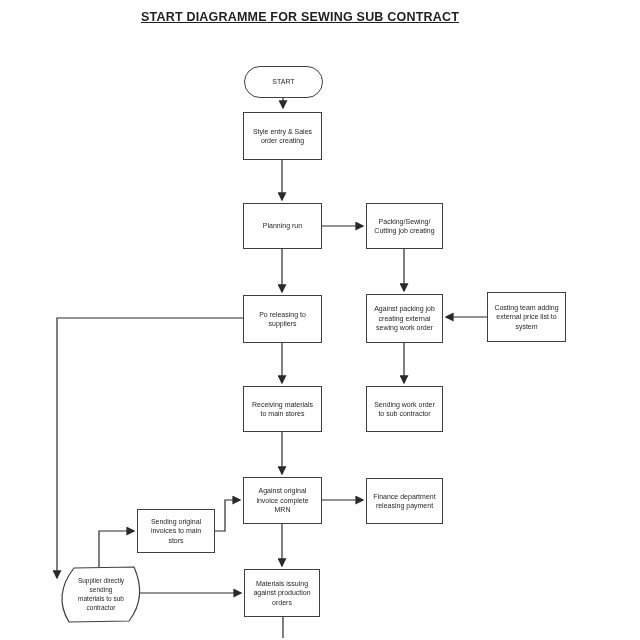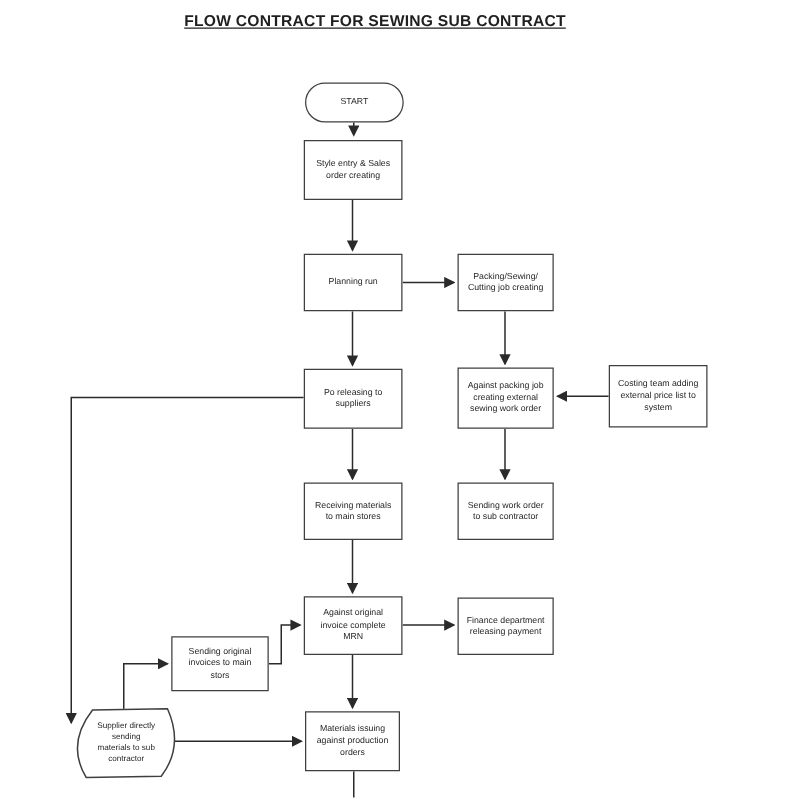--- a/index.html
+++ b/index.html
@@ -63,21 +63,21 @@
     line-height: 1.35;
     color: #262626;
     white-space: pre-line;
   }
 </style>
 </head>
 <body>
 
 <div class="canvas">
 
-  <div class="title">FLOW CONTRACT FOR SEWING SUB CONTRACT</div>
+  <div class="title">START DIAGRAMME FOR SEWING SUB CONTRACT</div>
 
   <svg class="layer" width="640" height="640" viewBox="0 0 640 640">
     <defs>
       <marker id="arrow" viewBox="0 0 10 10" refX="8.5" refY="5" markerWidth="7.5" markerHeight="7.5" orient="auto-start-reverse">
         <path d="M 0 0 L 10 5 L 0 10 z" fill="#2a2a2a"></path>
       </marker>
     </defs>
 
     <path d="M 74 568 L 134 567 C 142 585 142 604 129 621 L 69 622 C 58 604 60 586 74 568 Z" fill="#ffffff" stroke="#3f3f3f" stroke-width="1.2"></path>
 

